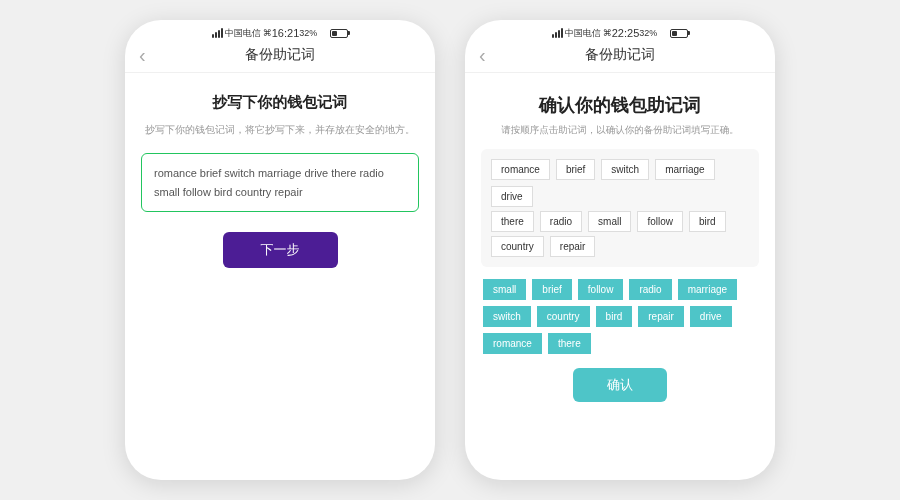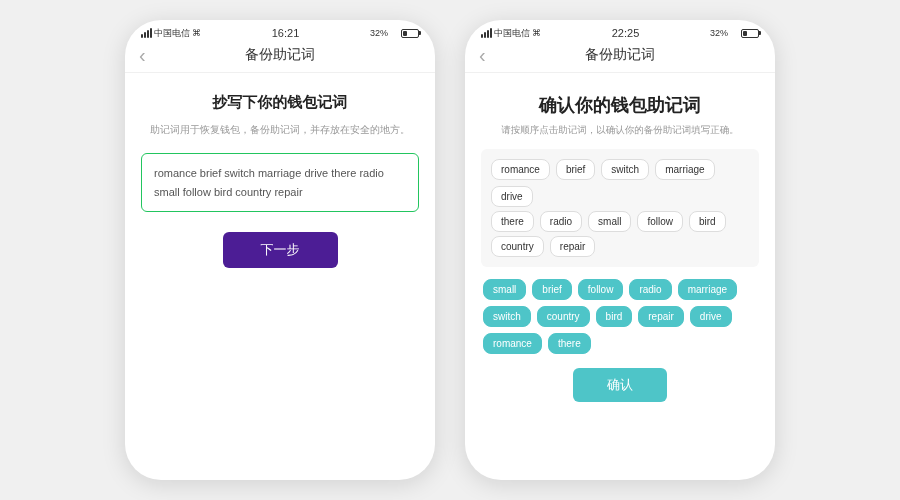--- a/index.html
+++ b/index.html
@@ -27,21 +27,21 @@
       border-radius: 36px;
       box-shadow: 0 4px 24px rgba(0,0,0,0.13);
       overflow: hidden;
       display: flex;
       flex-direction: column;
       position: relative;
     }
     
     .status-bar {
       display: flex;
-      justify-content: space-between;
+      justify-content: center;
       align-items: center;
       padding: 6px 16px 2px 16px;
       font-size: 10px;
       color: #333;
       min-height: 22px;
     }
     .status-left { display: flex; align-items: center; gap: 2px; font-size: 9px; }
     .status-center { font-size: 11px; font-weight: 500; }
     .status-right { display: flex; align-items: center; gap: 13px; font-size: 9px; }
     .signal-dots { display: flex; gap: 1px; align-items: flex-end; }
@@ -145,21 +145,21 @@
     }
     .word-row {
       display: flex;
       flex-wrap: wrap;
       gap: 6px;
       margin-bottom: 4px;
     }
     .word-chip {
       background: #fff;
       border: 1px solid #ddd;
-      border-radius: 8px;
+      border-radius: 0;
       padding: 4px 9px;
       font-size: 10px;
       color: #333;
       cursor: pointer;
     }
     .word-chip.selected {
       background: #4ec5c8;
       border-color: #4ec5c8;
       color: #fff;
     }
@@ -216,21 +216,21 @@
       </div>
     </div>
 
     <div class="nav-bar">
       <span class="nav-back">‹</span>
       <span class="nav-title">备份助记词</span>
     </div>
 
     <div class="screen-content">
       <div class="section-title">抄写下你的钱包记词</div>
-      <div class="section-desc">助记词用于恢复钱包，备份助记词，并存放在安全的地方。</div>
+      <div class="section-desc">抄写下你的钱包记词，将它抄写下来，并存放在安全的地方。</div>
       <div class="mnemonic-box">romance brief switch marriage drive there radio small follow bird country repair</div>
       <button class="btn-primary">下一步</button>
     </div>
   </div>
 
   <div class="phone">
 
     <div class="status-bar">
       <div class="status-left">
         <div class="signal-dots">

